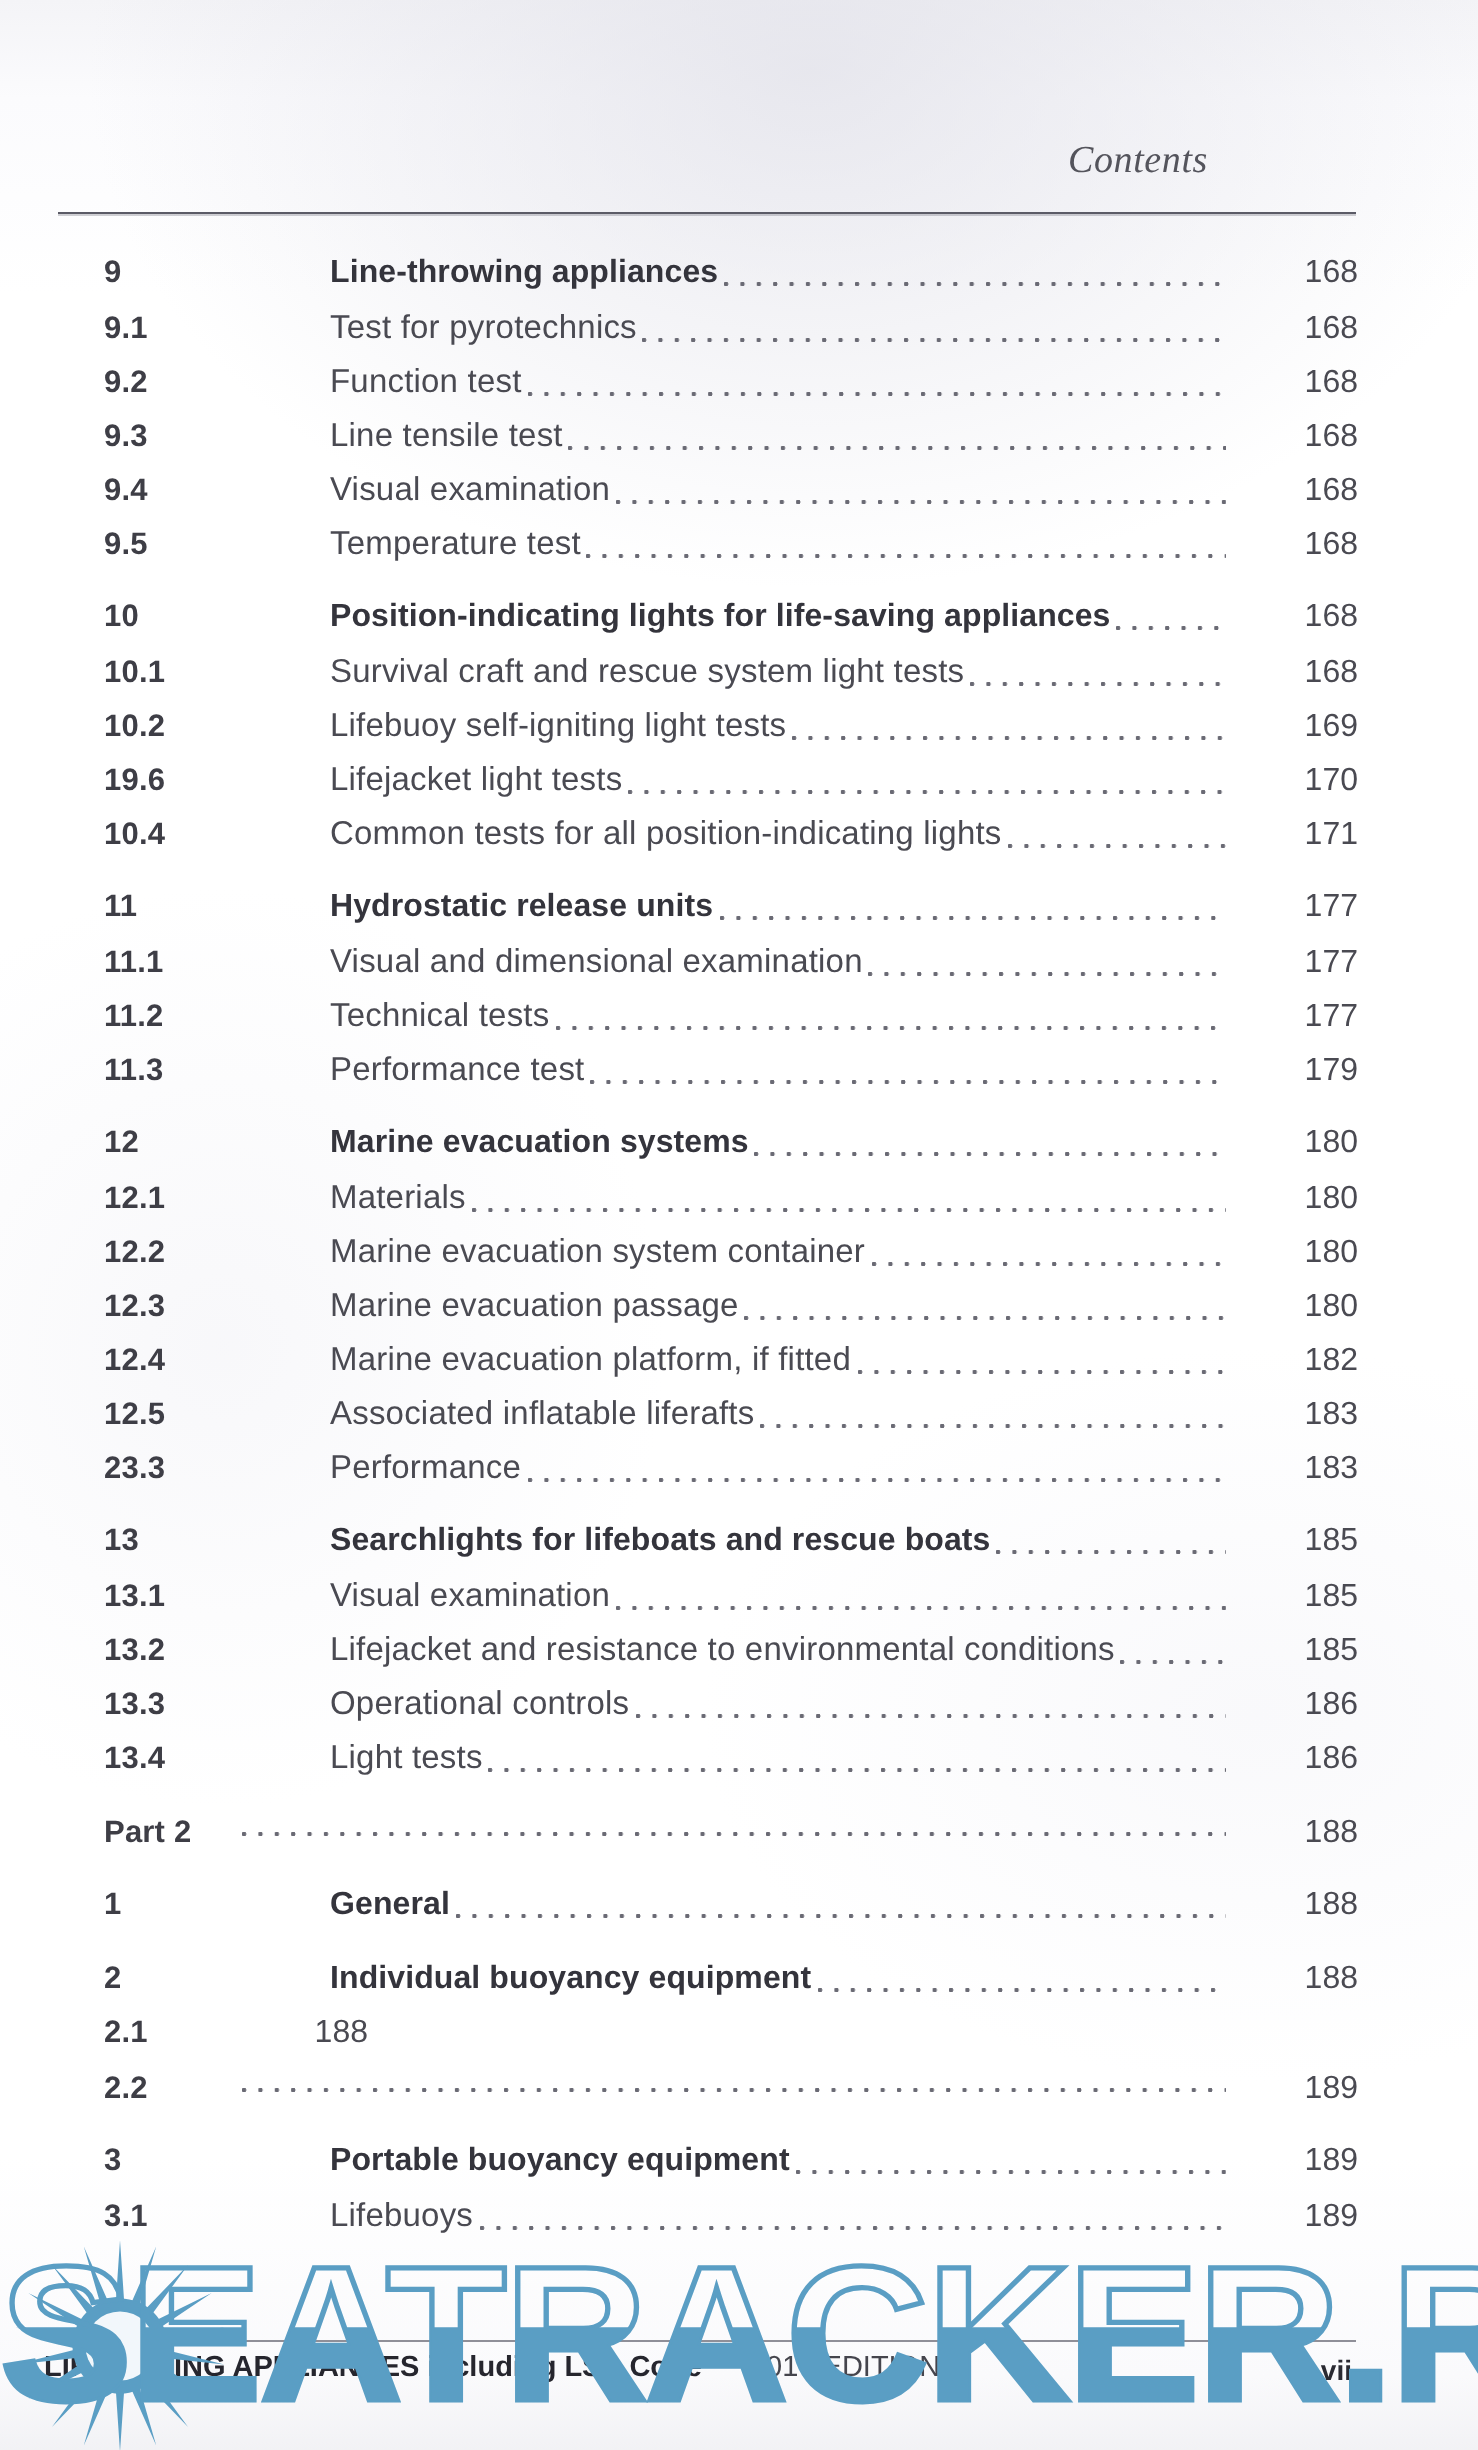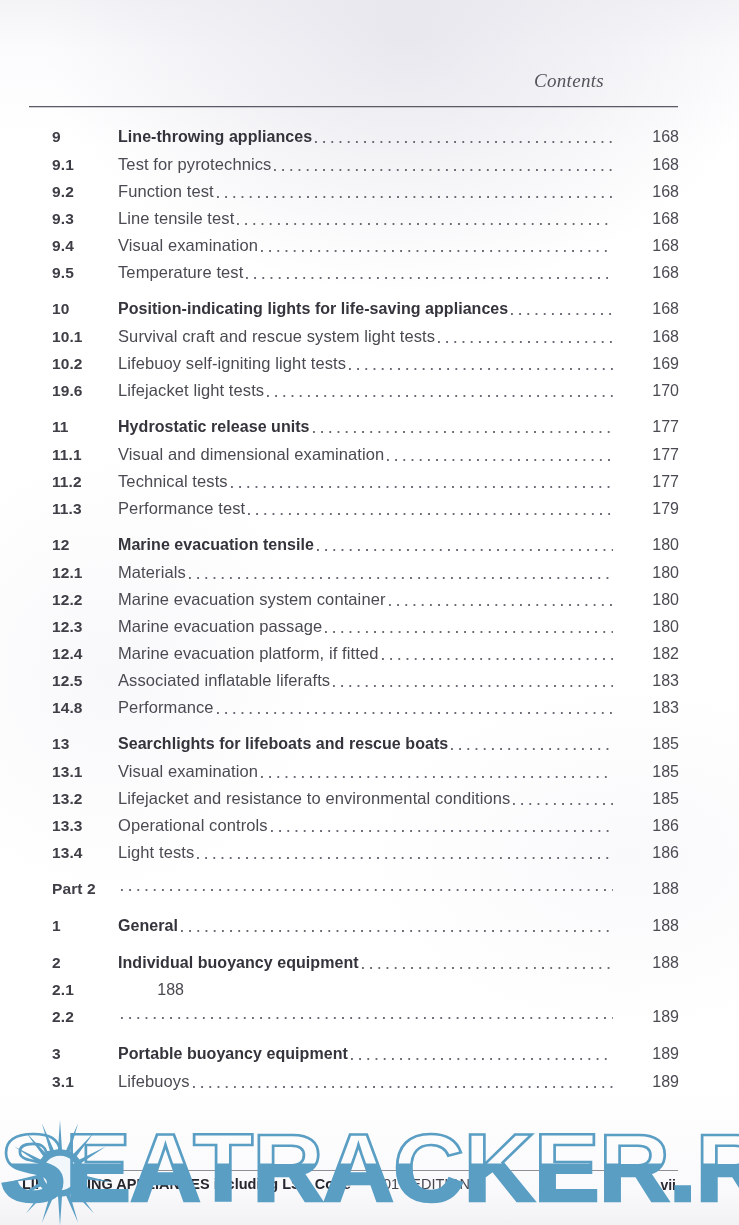--- a/index.html
+++ b/index.html
@@ -97,20 +97,21 @@
     display: flex;
     align-items: baseline;
     min-width: 0;
     overflow: hidden;
   }
   .label {
     font-size: 16.5px;
     color: #4a4a52;
     white-space: nowrap;
     letter-spacing: 0.1px;
+    margin-left: 47px;
   }
   .row-bold .label {
     font-weight: bold;
     color: #34343c;
     font-size: 16px;
     letter-spacing: 0.05px;
   }
   .row-italic .label {
     font-style: italic;
     font-family: "Liberation Serif", serif;
@@ -319,20 +320,28 @@
           <span class="pageno">169</span>
         </div>
         <div class="toc-row">
           <span class="num">19.6</span>
           <span class="mid">
             <span class="label">Lifejacket light tests</span>
             <span class="leader"></span>
           </span>
           <span class="pageno">170</span>
         </div>
+        <div class="toc-row">
+          <span class="num">10.4</span>
+          <span class="mid">
+            <span class="label">Common tests for all position-indicating lights</span>
+            <span class="leader"></span>
+          </span>
+          <span class="pageno">171</span>
+        </div>
       </div>
       <div class="toc-group">
         <div class="toc-row row-bold">
           <span class="num">11</span>
           <span class="mid">
             <span class="label">Hydrostatic release units</span>
             <span class="leader"></span>
           </span>
           <span class="pageno">177</span>
         </div>
@@ -358,21 +367,21 @@
             <span class="label">Performance test</span>
             <span class="leader"></span>
           </span>
           <span class="pageno">179</span>
         </div>
       </div>
       <div class="toc-group">
         <div class="toc-row row-bold">
           <span class="num">12</span>
           <span class="mid">
-            <span class="label">Marine evacuation tensile</span>
+            <span class="label">Marine evacuation systems</span>
             <span class="leader"></span>
           </span>
           <span class="pageno">180</span>
         </div>
         <div class="toc-row">
           <span class="num">12.1</span>
           <span class="mid">
             <span class="label">Materials</span>
             <span class="leader"></span>
           </span>
@@ -404,21 +413,21 @@
         </div>
         <div class="toc-row">
           <span class="num">12.5</span>
           <span class="mid">
             <span class="label">Associated inflatable liferafts</span>
             <span class="leader"></span>
           </span>
           <span class="pageno">183</span>
         </div>
         <div class="toc-row">
-          <span class="num">14.8</span>
+          <span class="num">23.3</span>
           <span class="mid">
             <span class="label">Performance</span>
             <span class="leader"></span>
           </span>
           <span class="pageno">183</span>
         </div>
       </div>
       <div class="toc-group">
         <div class="toc-row row-bold">
           <span class="num">13</span>

